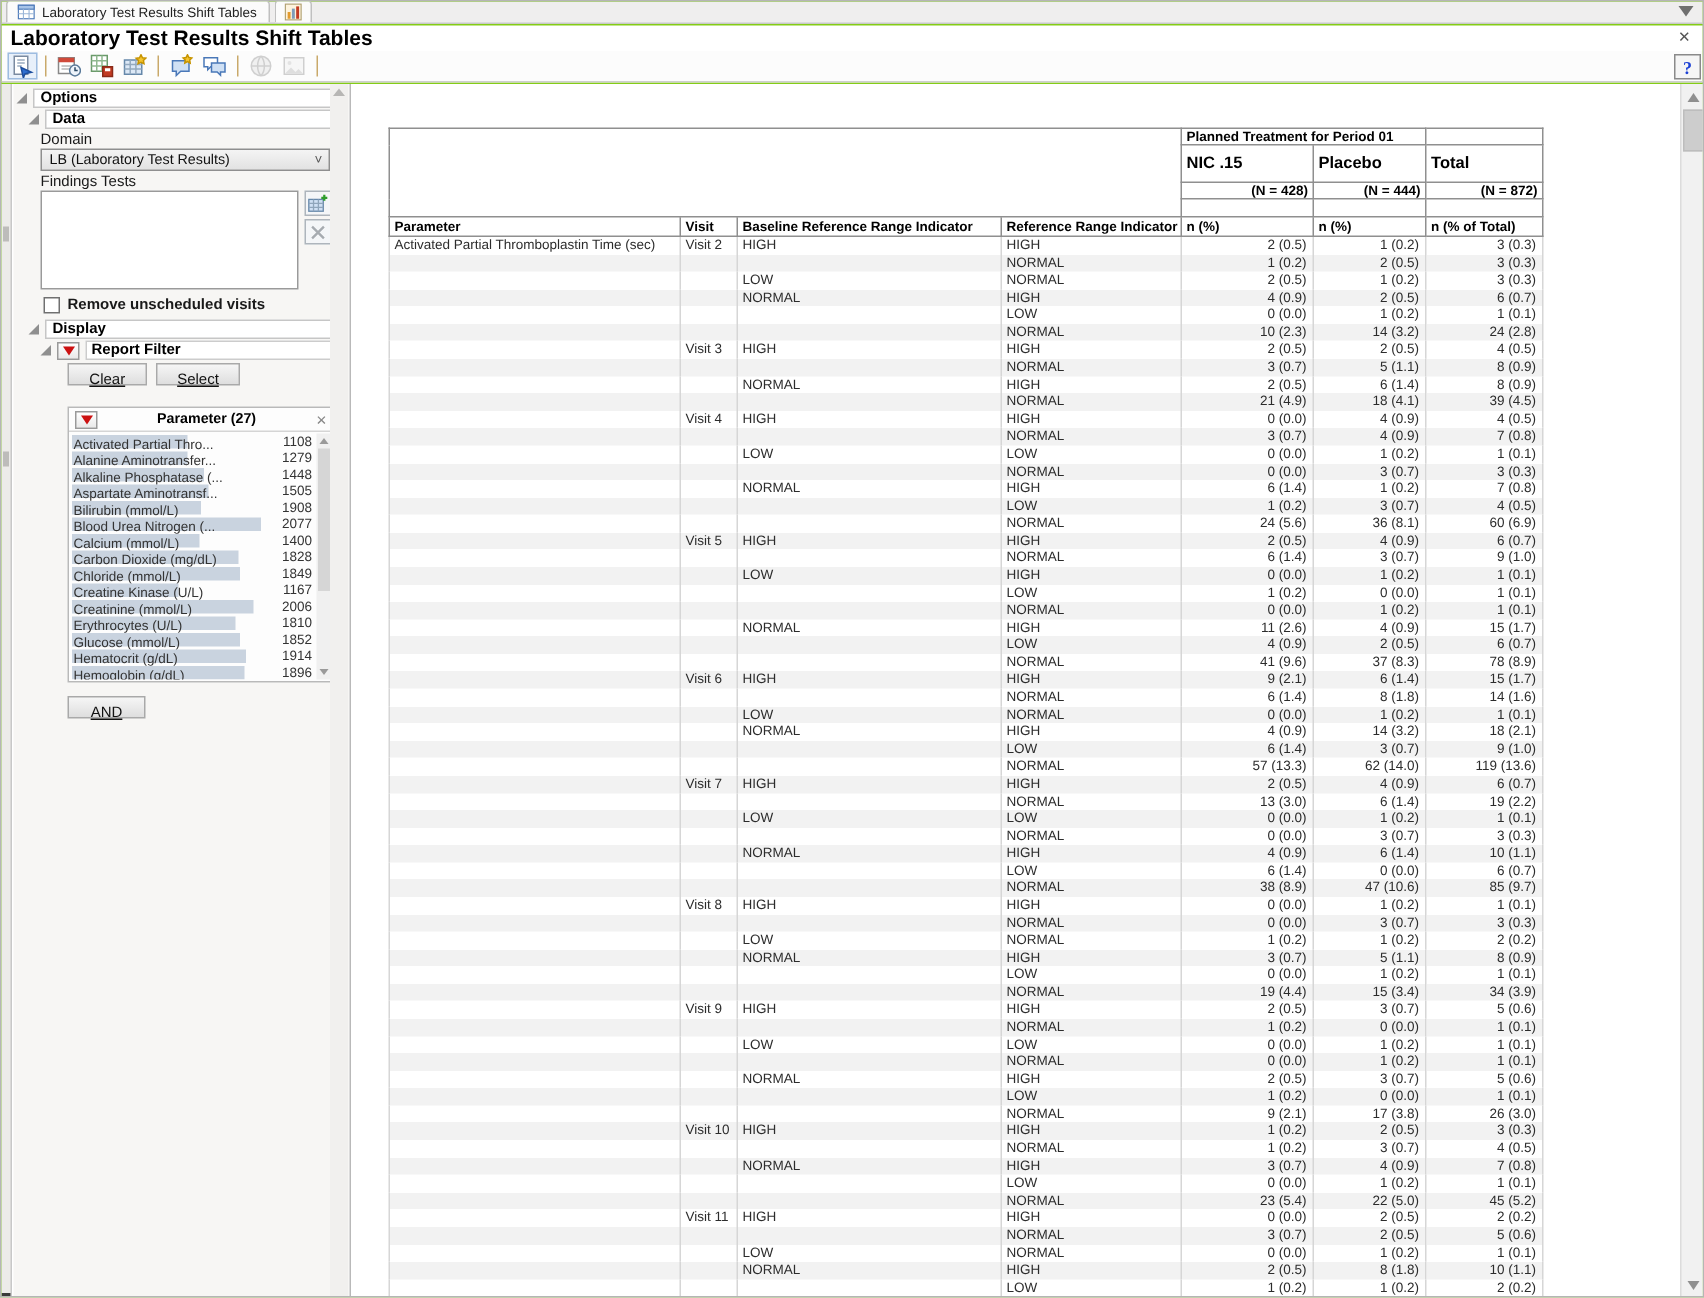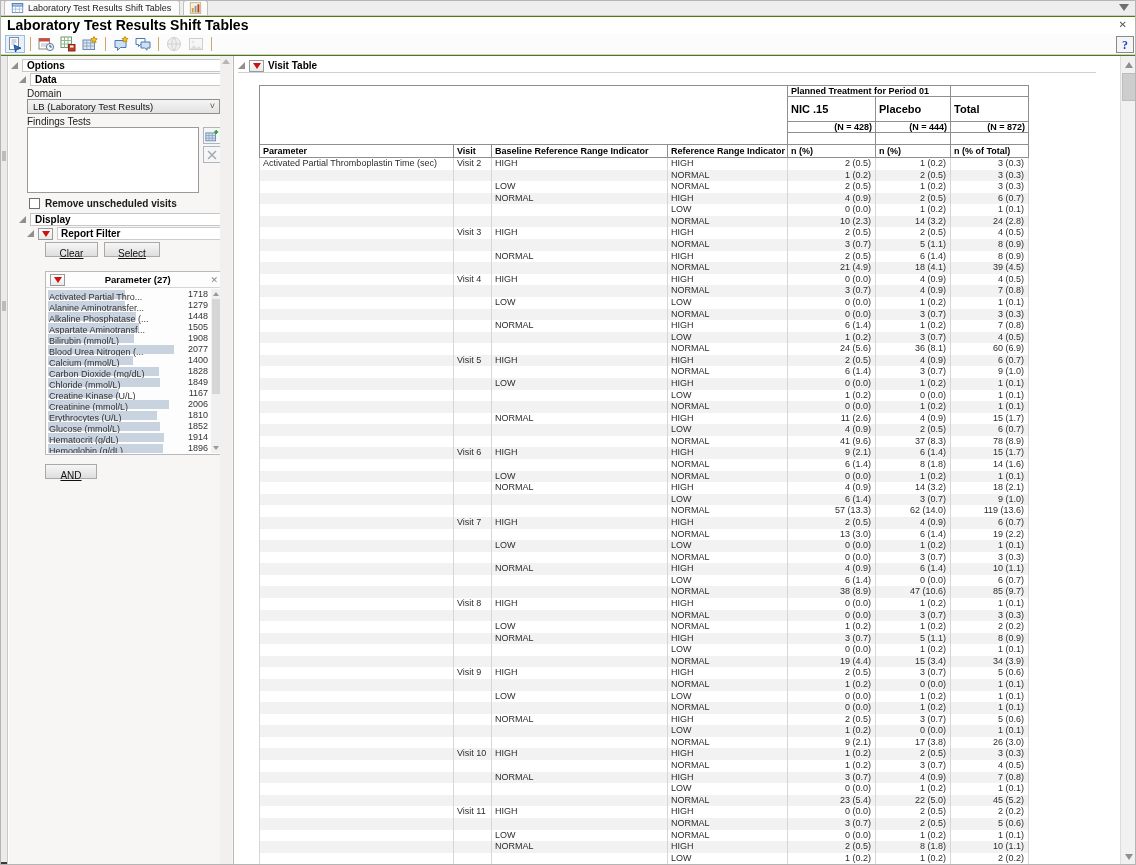--- a/index.html
+++ b/index.html
@@ -1,17 +1,17 @@
 <!DOCTYPE html>
 <html><head>
 <meta charset="utf-8">
 <style>
   html,body{margin:0;padding:0;background:#d8d8d8;}
   *{box-sizing:border-box;font-family:"Liberation Sans",sans-serif;}
-  .screen{position:relative;width:1136px;height:865px;background:#4d7c0f;overflow:hidden;border:1px solid #b5b5b5;}
+  .screen{position:relative;width:1136px;height:865px;background:#84cc16;overflow:hidden;border:1px solid #b5b5b5;}
 
   
   .tabbar{position:absolute;left:0;top:0;width:1136px;height:15px;background:#efeeee;border-bottom:1px solid #c9c9c9;display:flex;align-items:flex-end;}
   .tab{display:flex;align-items:center;gap:4px;height:15px;padding:0 8px 0 6px;background:#fbfbfb;border:1px solid #c0c0c0;border-bottom:none;border-radius:3px 3px 0 0;margin-left:3px;}
   .tab .ticon16{width:13px;height:12px;display:inline-block;}
   .tab .ticon16 svg{width:13px;height:12px;display:block;}
   .tab-label{font-size:9px;color:#222;white-space:nowrap;}
   .tab.icon-only{padding:0 5px;}
   .tab-overflow{position:absolute;right:8px;top:3px;width:0;height:0;border-left:5px solid transparent;border-right:5px solid transparent;border-top:7px solid #6f6f6f;}
 
@@ -293,21 +293,21 @@
           <button class="rt-btn">
               <span class="rt"></span>
             </button>
           <span class="f-title">Parameter (27)</span>
           <span class="f-close">✕</span>
         </div>
         <div class="f-list">
             <div class="f-item">
     <span class="f-bar" style="width: 47.2%;"></span>
     <span class="f-label">Activated Partial Thro...</span>
-    <span class="f-count">1718</span>
+    <span class="f-count">1108</span>
   </div>
             <div class="f-item">
     <span class="f-bar" style="width: 47.4%;"></span>
     <span class="f-label">Alanine Aminotransfer...</span>
     <span class="f-count">1279</span>
   </div>
             <div class="f-item">
     <span class="f-bar" style="width: 53.7%;"></span>
     <span class="f-label">Alkaline Phosphatase (...</span>
     <span class="f-count">1448</span>
@@ -383,27 +383,20 @@
       <button class="btn and-btn">AND</button>
 
       <div class="side-scroll">
         <span class="up"></span>
       </div>
     </div>
 
     <div class="splitter"></div>
 
     <div class="report">
-      <div class="outline-head">
-        <span class="disc"></span>
-        <button class="rt-btn">
-            <span class="rt"></span>
-          </button>
-        <span class="outline-title">Visit Table</span>
-      </div>
 
       <table class="vtable">
         <colgroup>
           <col class="c1">
             <col class="c2">
             <col class="c3">
             <col class="c4">
             <col class="c5">
             <col class="c6">
             <col class="c7">

